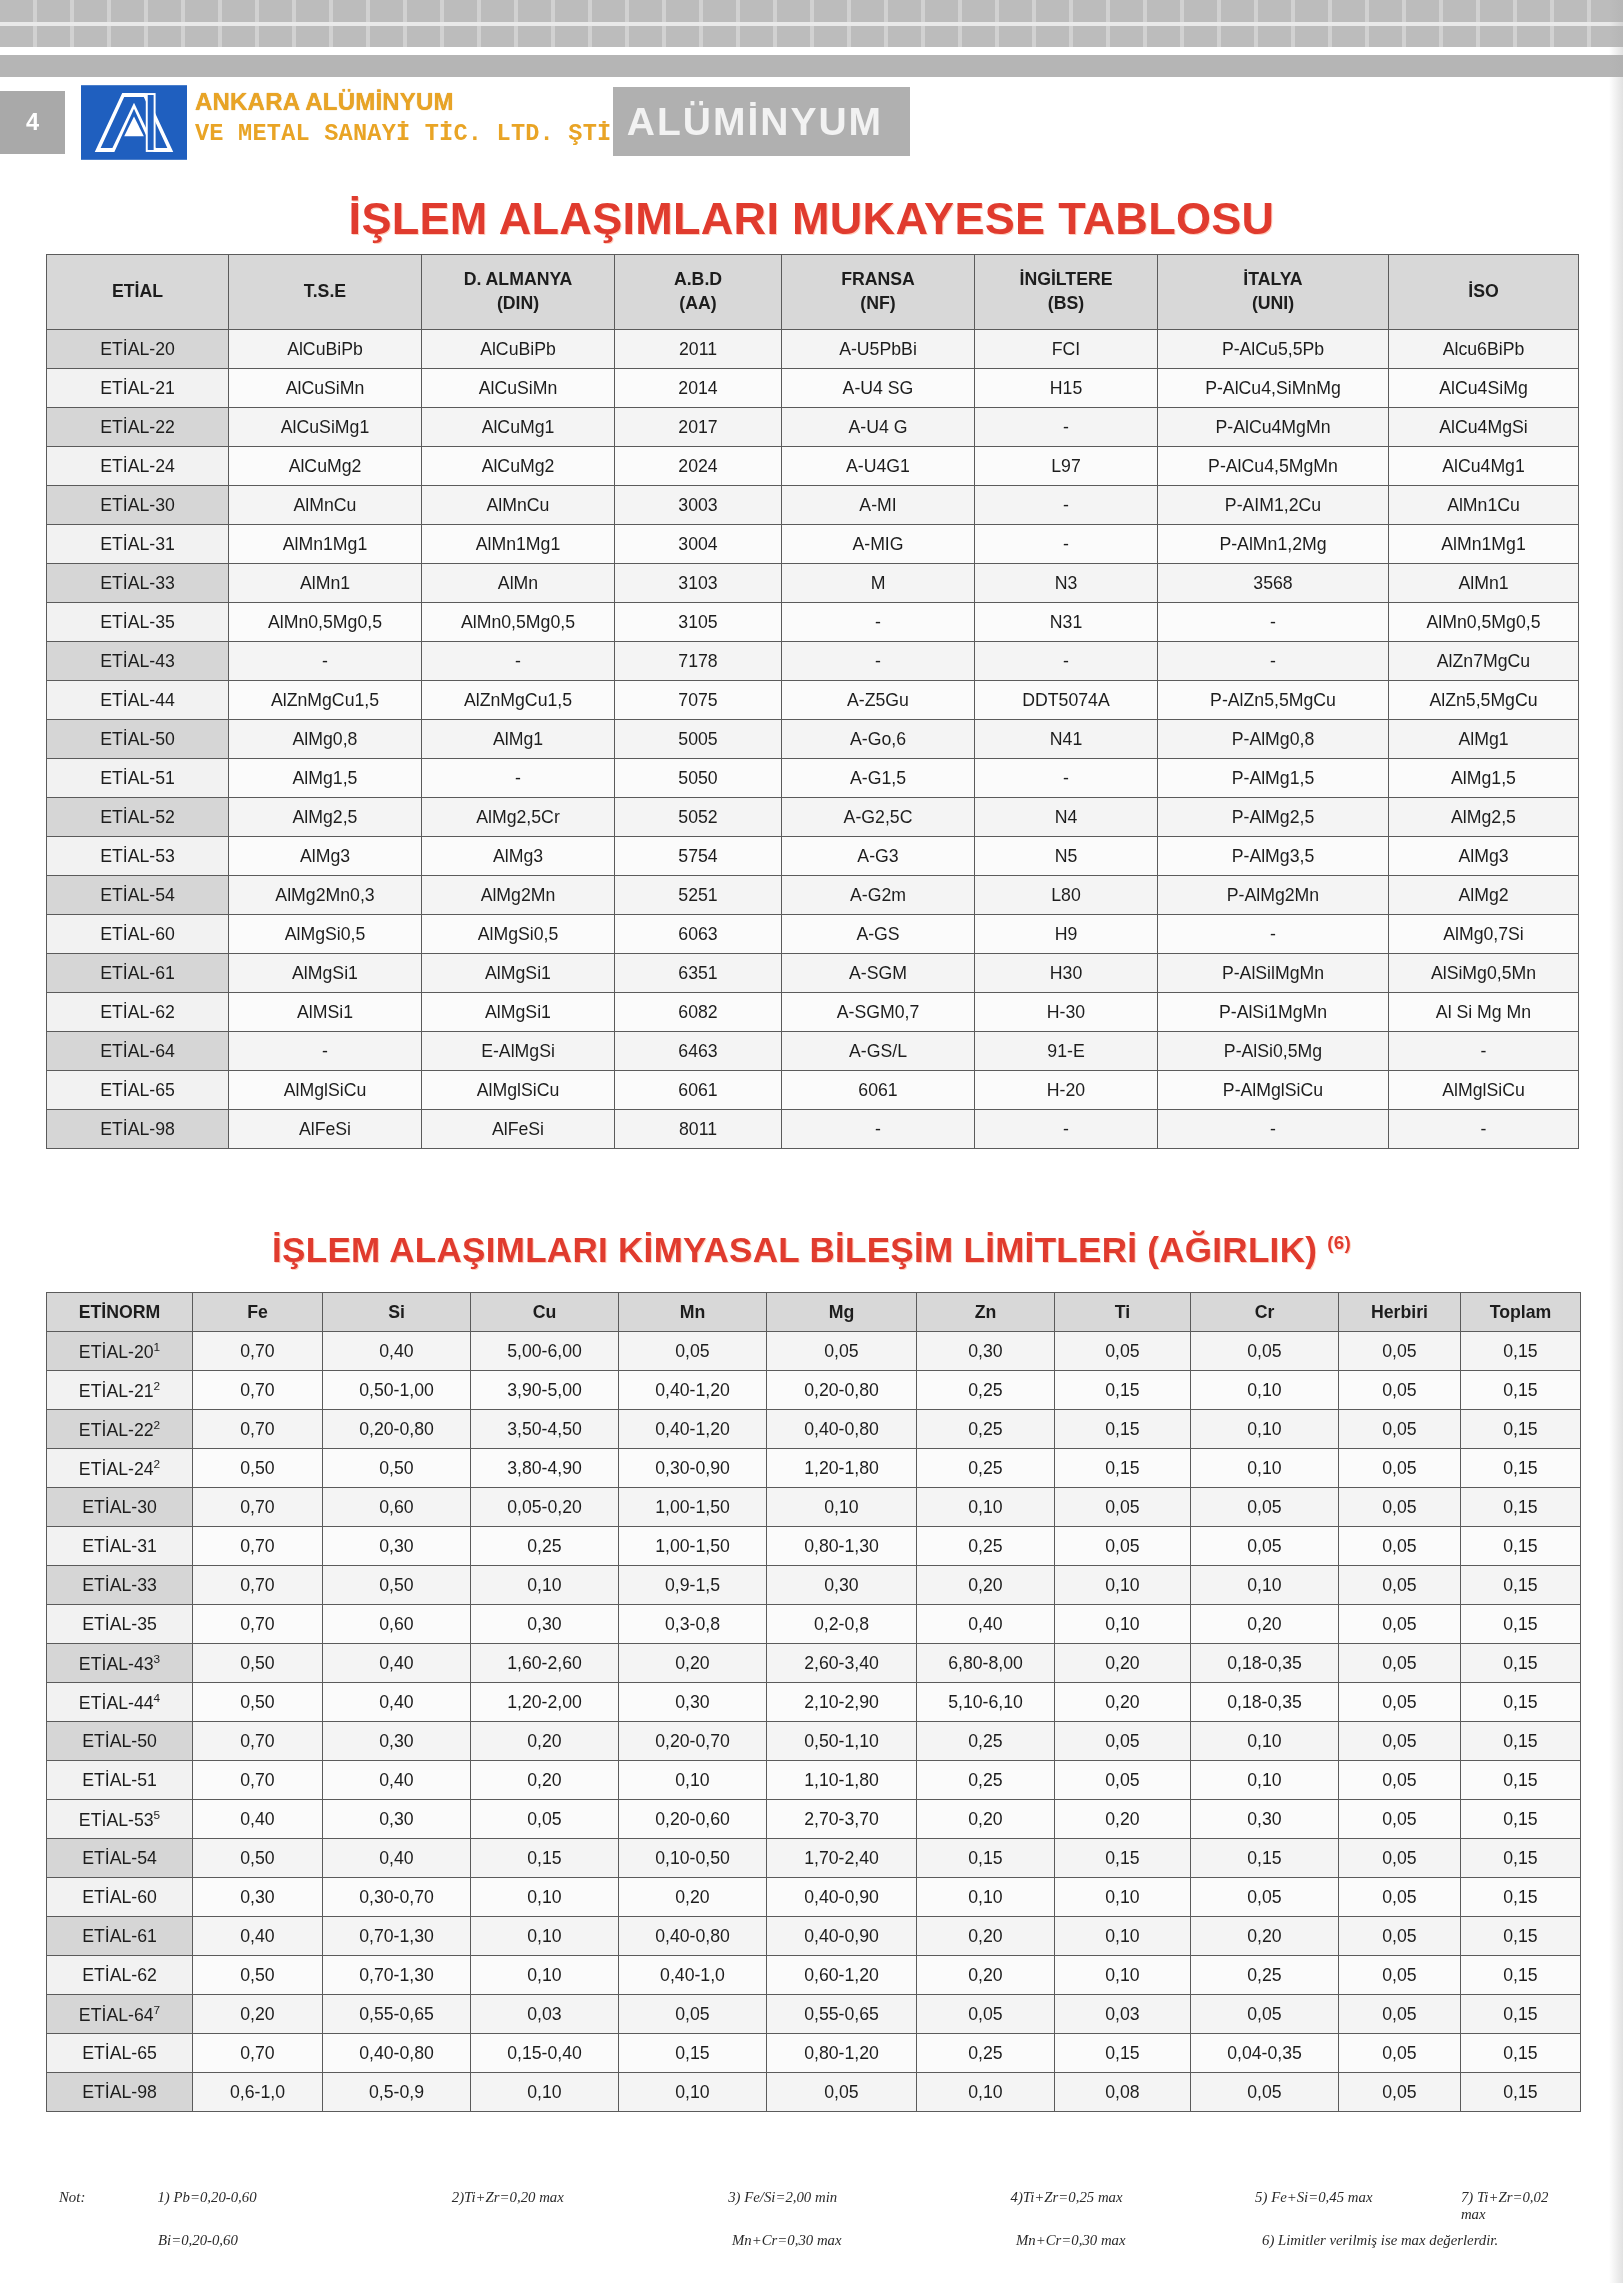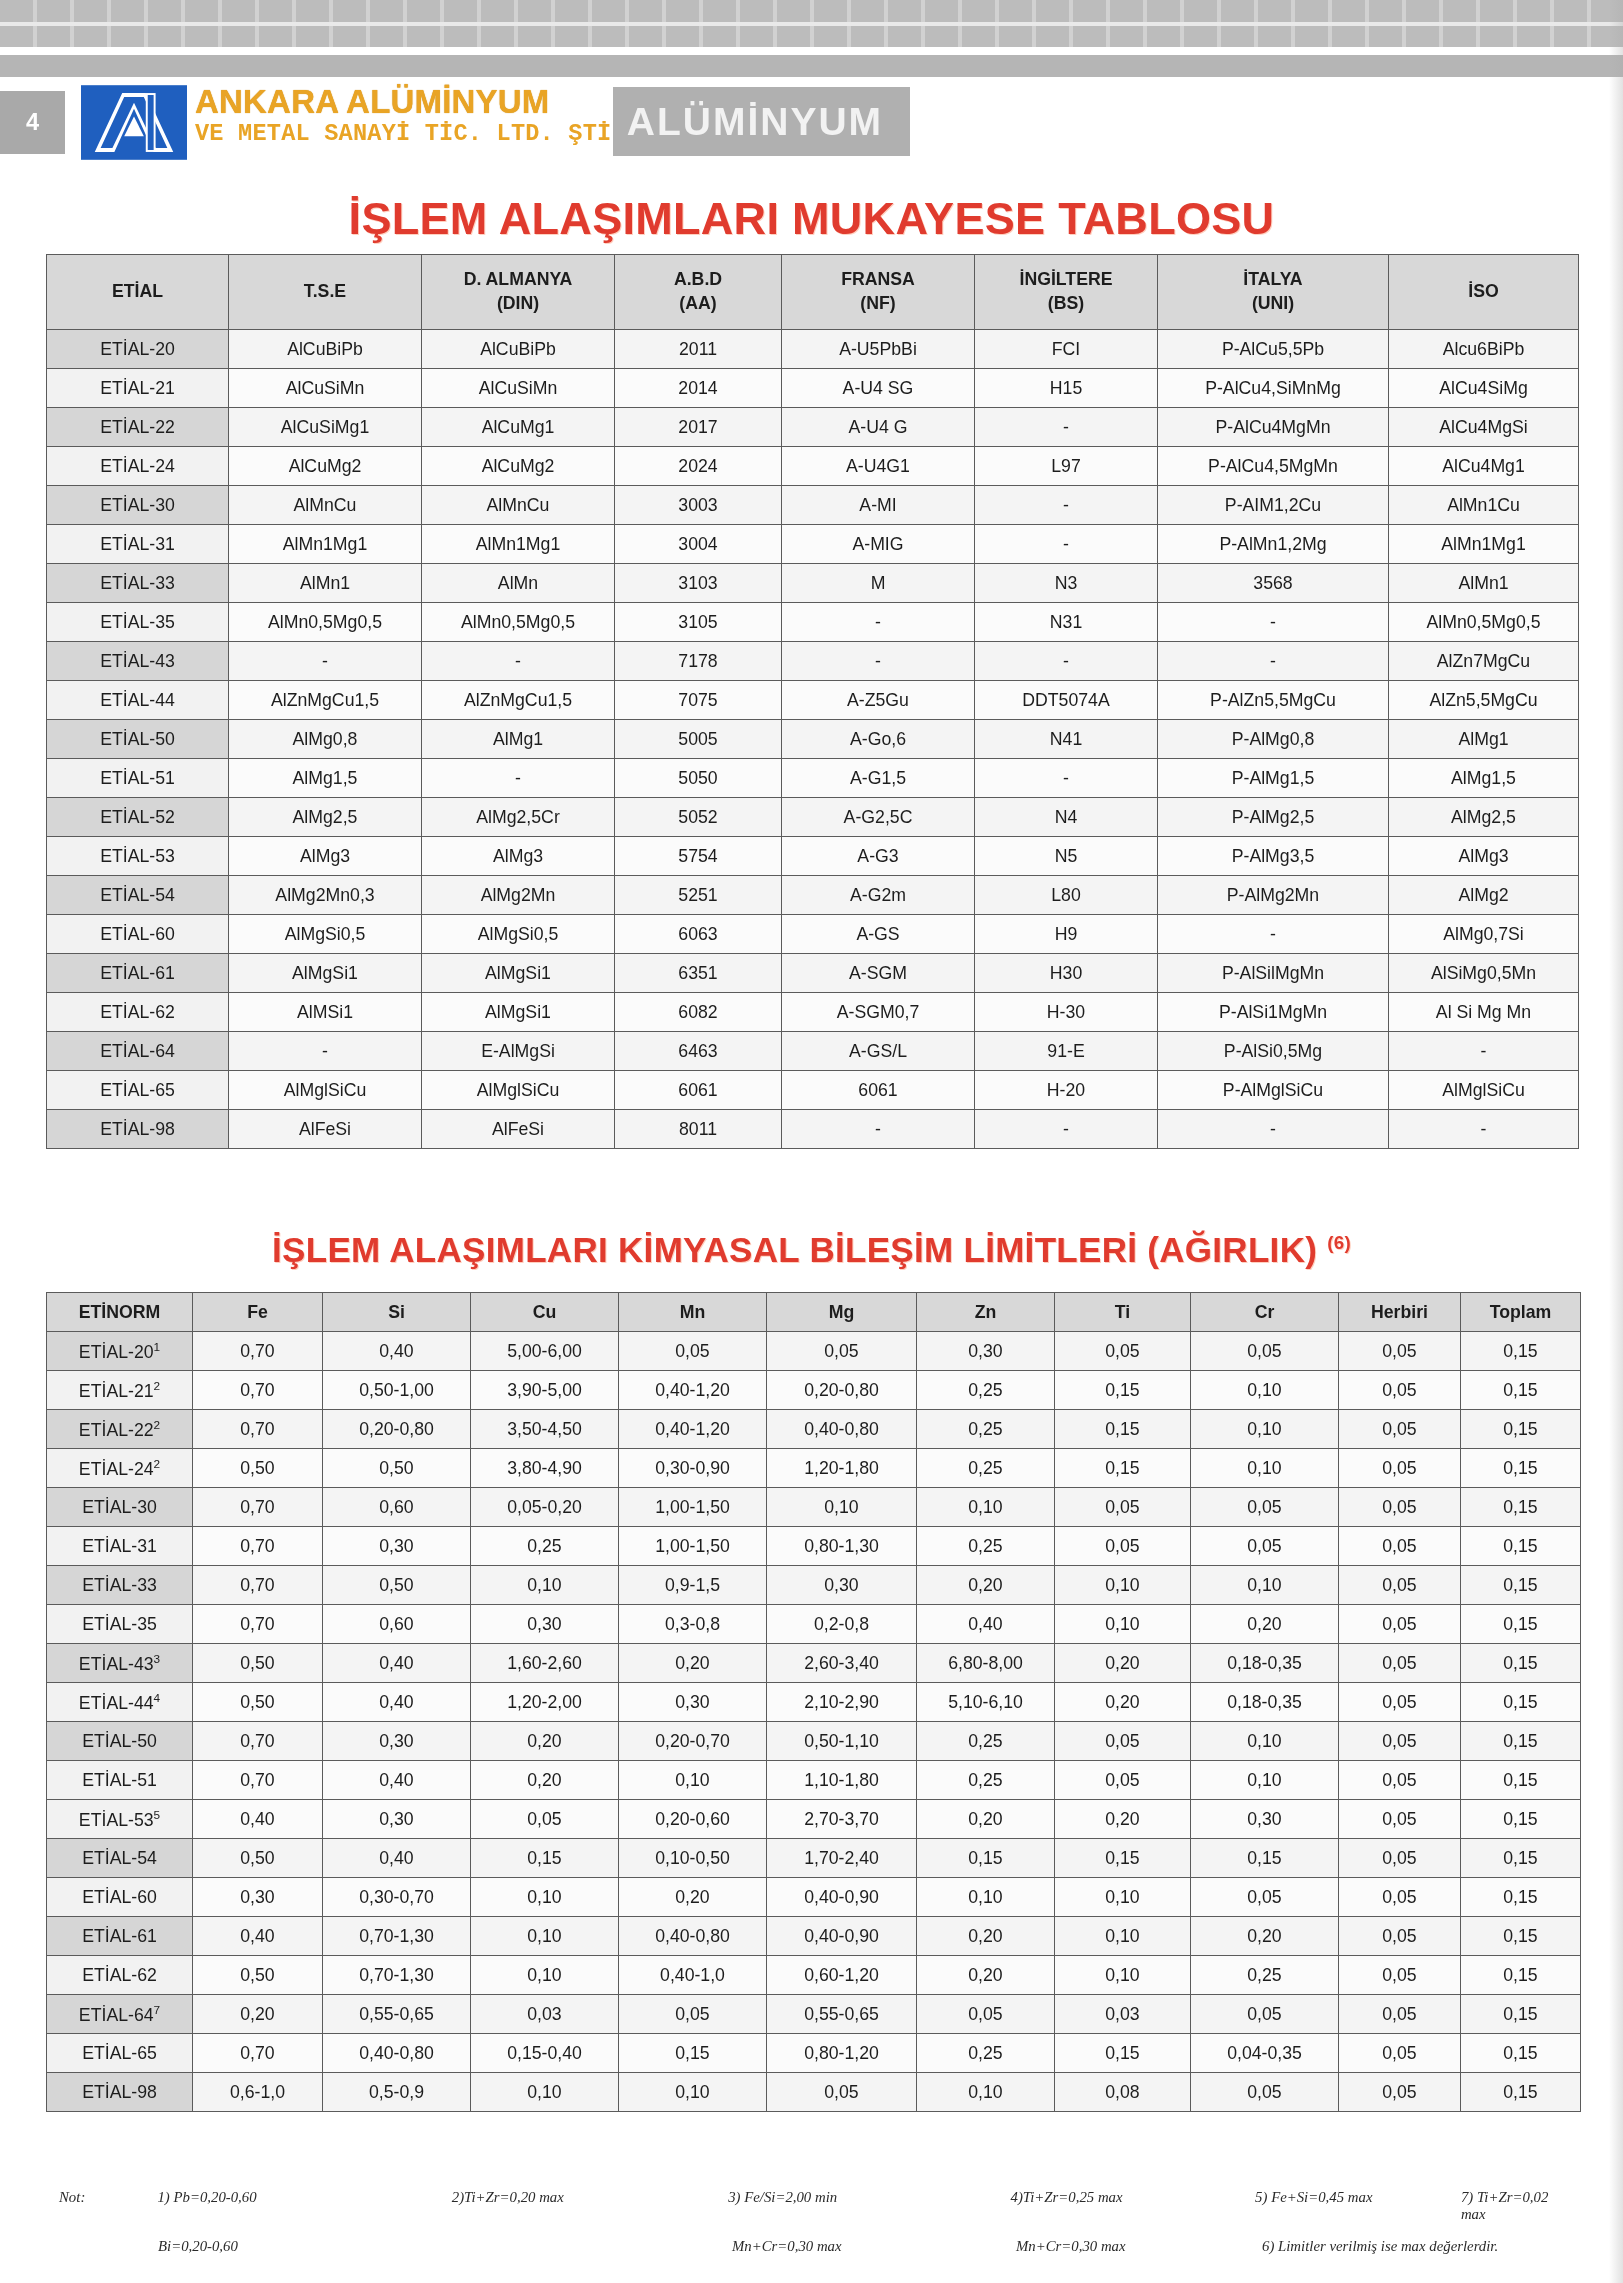--- a/index.html
+++ b/index.html
@@ -40,21 +40,21 @@
     background:#a9a9a9; color:#ffffff;
     font-size:23.6px; font-weight:bold;
     display:flex; align-items:center; justify-content:center;
     border-top:4.9px solid #ffffff; border-bottom:4.9px solid #ffffff;
   }
   .logo-mark {
     position:absolute; left:81px; top:0px; width:106px; height:75px;
   }
   .brand-text { position:absolute; left:195px; top:-2px; }
   .brand-line1 {
-    font-size:33px; font-weight:bold; color:#e9a425;
+    font-size:24px; font-weight:bold; color:#e9a425;
     letter-spacing:0.2px; line-height:37px;
     text-shadow: 0 0 1px #c98a16;
   }
   .brand-line2 {
     font-size:23.6px; font-weight:bold; color:#e9a425;
     letter-spacing:0.2px; line-height:27.6px;font-family:Liberation Mono, monospace;
   }
   .alum-badge {
     position:absolute; left:613px; top:2px; width:297px; height:69px;
     background:#b0b0b0; color:#f2f2f2;
@@ -122,21 +122,21 @@
     font-family:"Liberation Serif", serif;
     font-style:italic; font-size:14.8px; color:#2a2a2a;
   }
   .notes-row { display:flex; }
   .n-label { width:99px; }
   .n1 { width:296px; }
   .n2 { width:278px; }
   .n3 { width:284px; }
   .n4 { width:246px; }
   .n5 { width:auto; }
-  .notes-row2 { display:flex; margin-top:15px; }
+  .notes-row2 { display:flex; margin-top:9px; }
 
   
   .edge {
     position:absolute; right:0; top:0; width:13.8px; height:2283px;
     background:linear-gradient(90deg, rgba(0,0,0,0) 0%, rgba(170,170,170,.35) 100%);
   }
 </style>
 </head>
 <body>
 

